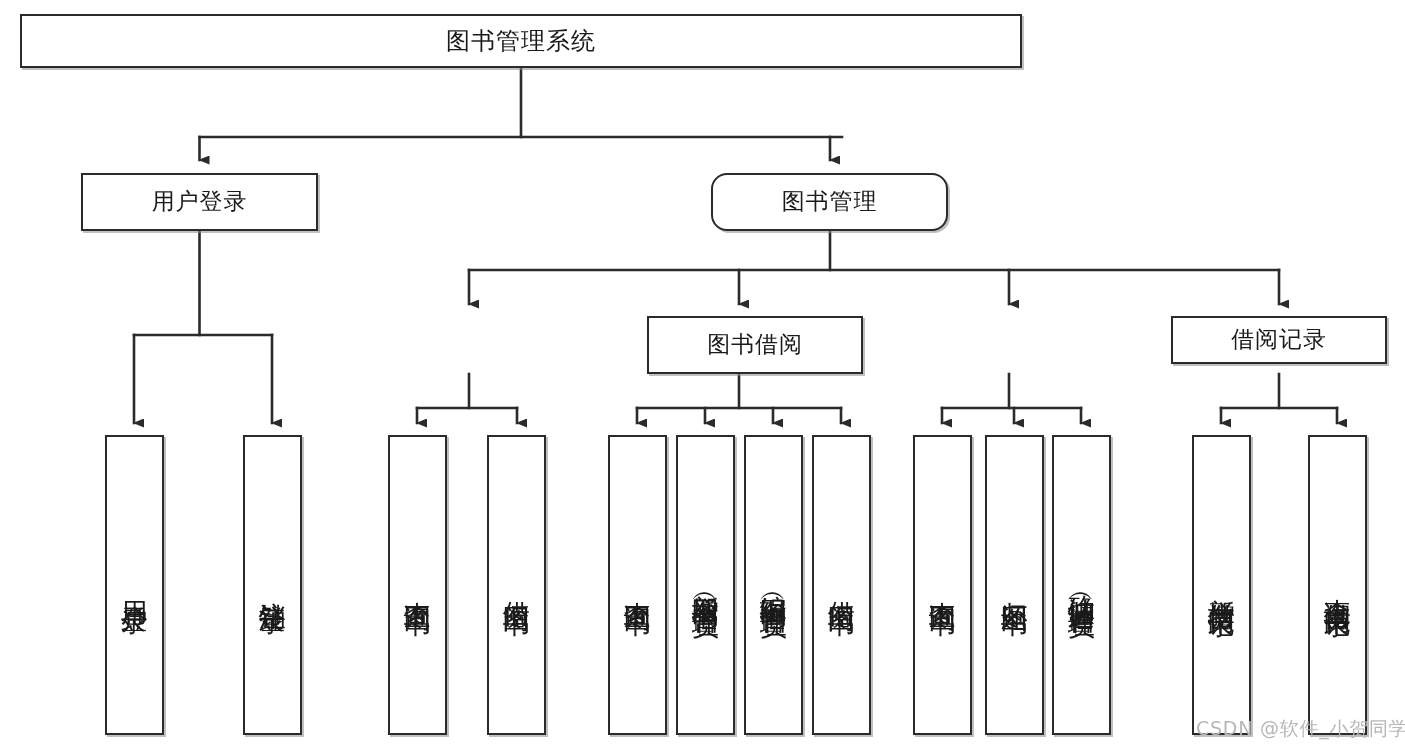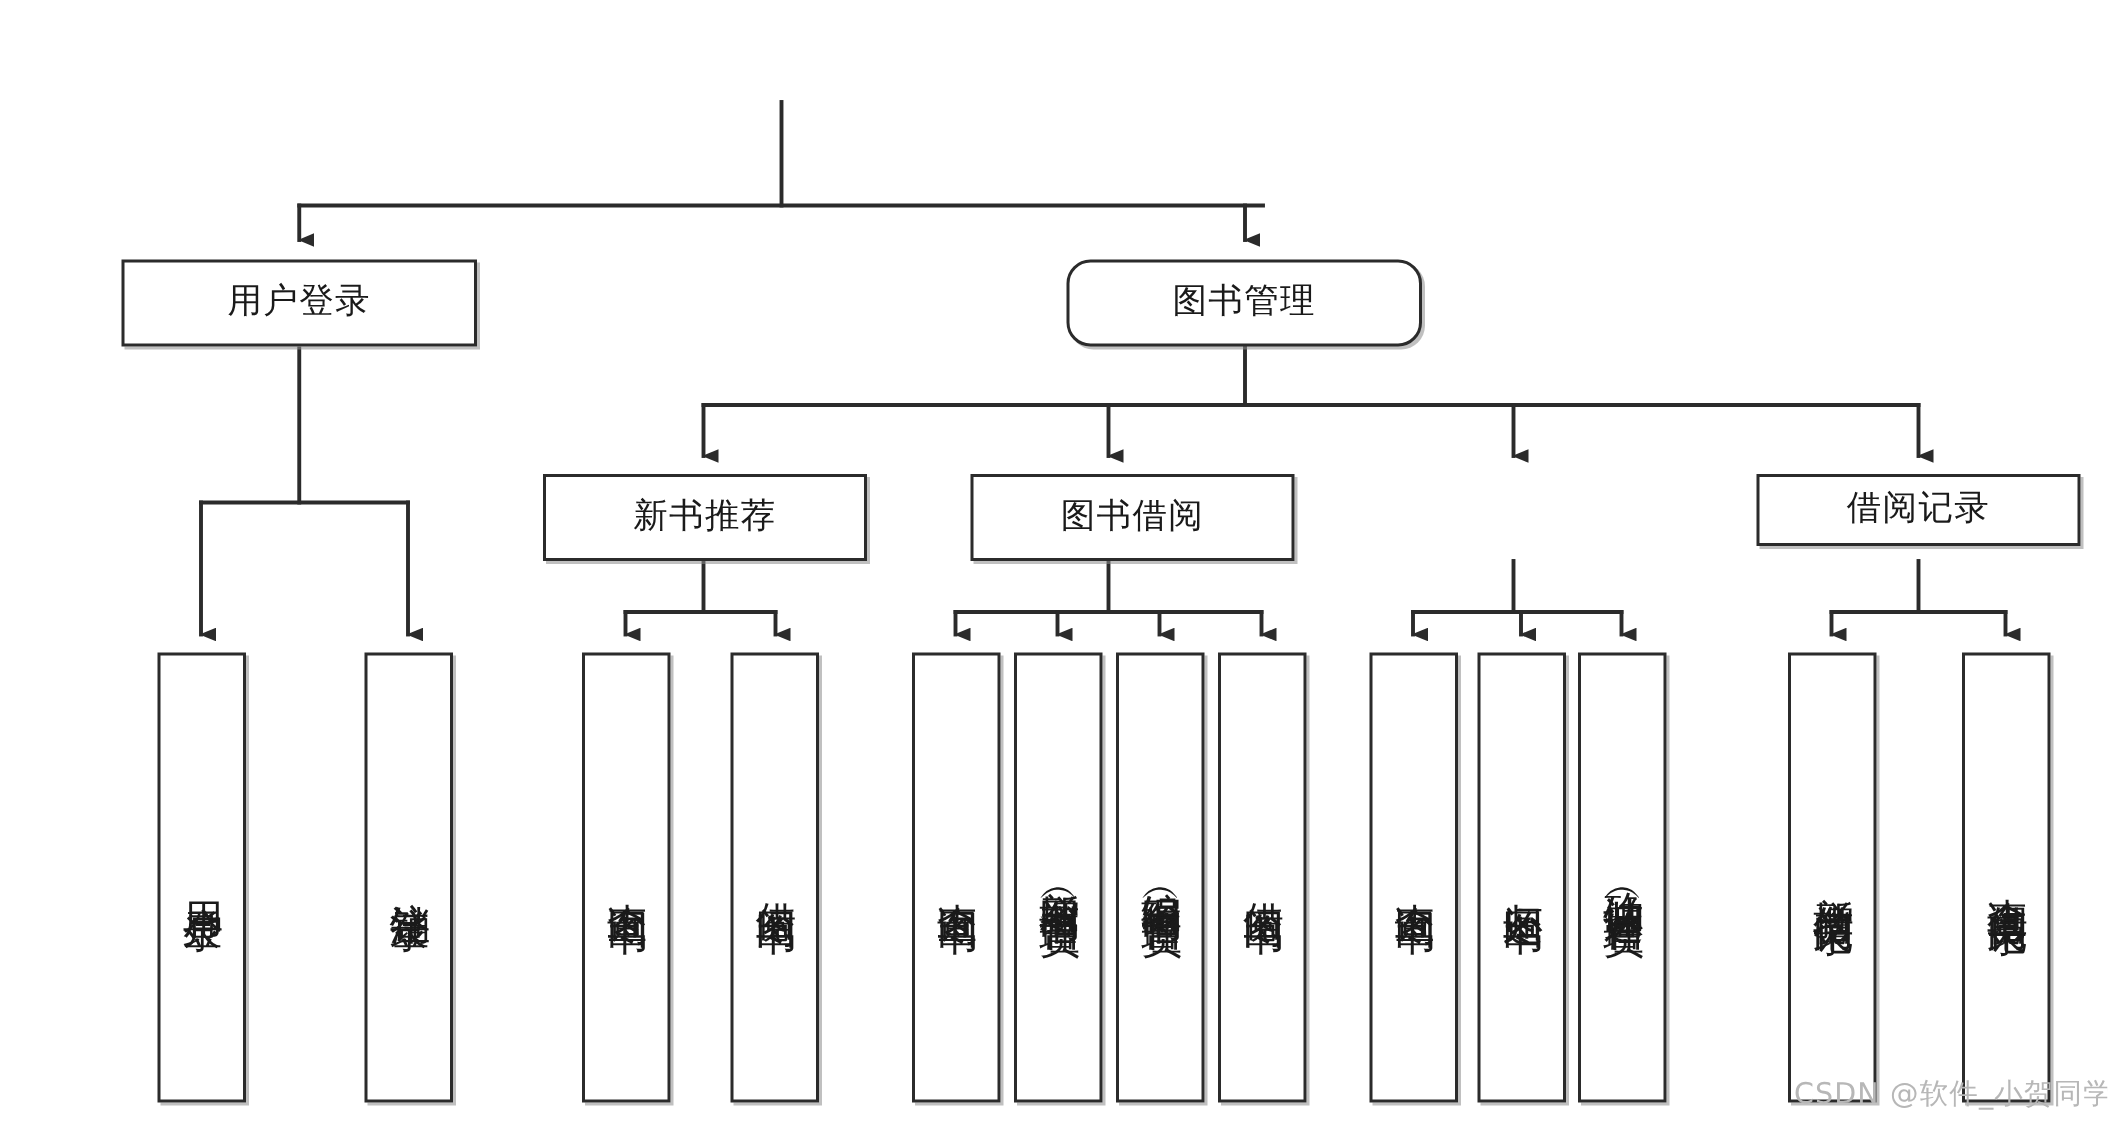--- a/index.html
+++ b/index.html
@@ -123,31 +123,31 @@
       <path d="M1014,408 L1014,423" marker-end="url(#arrow)"></path>
       <path d="M1081,408 L1081,423" marker-end="url(#arrow)"></path>
 
       <path d="M1279,374 L1279,408"></path>
       <path d="M1221,408 L1337,408"></path>
       <path d="M1221,408 L1221,423" marker-end="url(#arrow)"></path>
       <path d="M1337,408 L1337,423" marker-end="url(#arrow)"></path>
     </g>
   </svg>
 
+  <div class="node horiz root" style="left:20px; top:14px; width:1002px; height:54px;">
+    <span class="label">图书管理系统</span>
+  </div>
 
   <div class="node horiz" style="left:81px; top:173px; width:237px; height:58px;">
     <span class="label">用户登录</span>
   </div>
   <div class="node horiz" style="left:711px; top:173px; width:237px; height:58px;border-radius:16px;">
     <span class="label">图书管理</span>
   </div>
 
-  <div class="node horiz" style="left:362px; top:316px; width:216px; height:58px;">
-    <span class="label">新书推荐</span>
-  </div>
   <div class="node horiz" style="left:647px; top:316px; width:216px; height:58px;">
     <span class="label">图书借阅</span>
   </div>
   <div class="node horiz" style="left:1171px; top:316px; width:216px; height:48px;">
     <span class="label">借阅记录</span>
   </div>
 
   <div class="node vert" style="left:105px; top:435px; width:59px; height:300px;">
     <span class="label">用户登录</span>
   </div>

